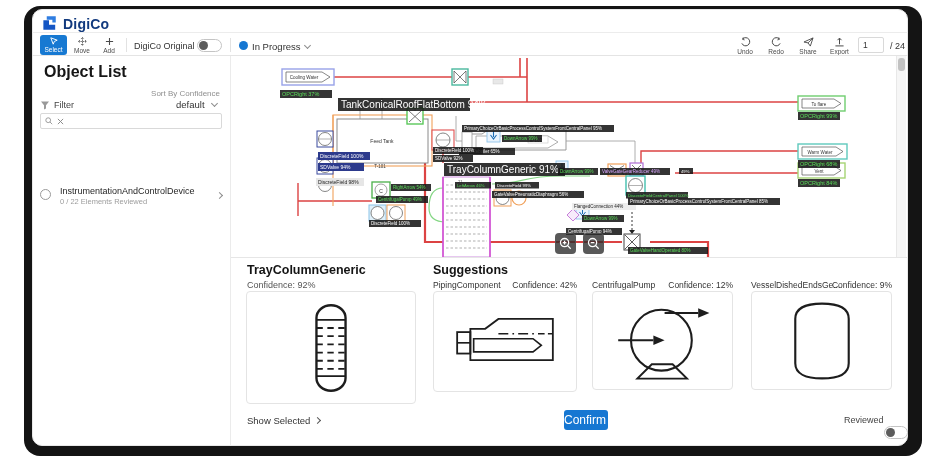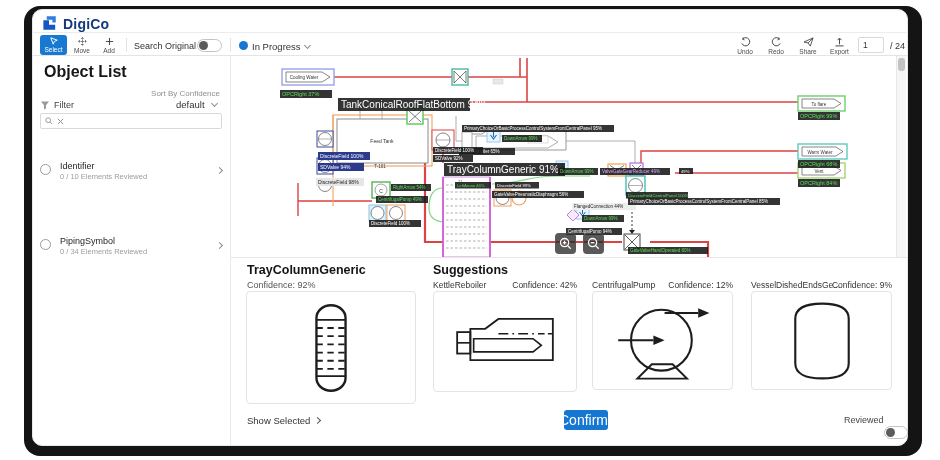--- a/index.html
+++ b/index.html
@@ -28,22 +28,22 @@
   .muted{color:#8f8f8f;}
   .search{border:1px solid #d9d9d9;border-radius:2px;background:#fff;display:flex;align-items:center;padding:0 4px;gap:4px;}
   .search input{border:none;outline:none;flex:1;font-size:8.5px;font-family:"Liberation Sans",sans-serif;color:#333;min-width:0;}
   .radio{border:1.4px solid #9a9a9a;border-radius:50%;background:#fff;}
   .row-label{font-size:9px;color:#262626;}
   .row-sub{font-size:7.5px;color:#9d9d9d;}
   .card{border:1px solid #e4e4e4;border-radius:4px;background:#fff;display:flex;align-items:center;justify-content:center;}
   .sec-title{font-size:12.5px;font-weight:bold;color:#141414;}
   .conf{font-size:9px;color:#555;text-align:right;}
   .sug-name{font-size:8.5px;color:#333;}
-  .btn-confirm{background:#1677d2;color:#fff;border:none;border-radius:3px;font-size:14px;
-               font-family:"Liberation Sans",sans-serif;padding:0;display:flex;align-items:center;justify-content:flex-end;}
+  .btn-confirm{background:#1677d2;color:#fff;border:none;border-radius:3px;font-size:12px;
+               font-family:"Liberation Sans",sans-serif;padding:0;display:flex;align-items:center;justify-content:flex-start;}
   .link{font-size:9.5px;color:#333;display:flex;align-items:center;gap:5px;cursor:pointer;}
   .zoombtn{width:21px;height:21px;border-radius:4px;background:rgba(42,42,42,.78);border:1px solid rgba(90,90,90,.8);
            display:flex;align-items:center;justify-content:center;cursor:pointer;z-index:3;padding:0;}
   .scroll{background:#f6f6f6;border-left:1px solid #e8e8e8;}
   .thumb{background:#c2c2c2;border-radius:3px;}
   svg text{font-family:"Liberation Sans",sans-serif;}
   .ann rect{fill:rgba(24,24,24,.88);}
   .lt-w{fill:#ffffff;} .lt-g{fill:#59de59;} .lt-p{fill:#d9a6ff;} .lt-d{fill:#222;}
   .pipe{stroke:#dc4343;fill:none;}
   .gline{stroke:#9a9a9a;stroke-width:.8;fill:none;}
@@ -75,21 +75,21 @@
       </svg>
     <span>Move</span>
   </button>
   <button class="abs z tbtn" style="left:98px;top:35px;width:22px;height:20px">
     <svg width="9" height="9" viewBox="0 0 10 10">
         <path d="M5,1 V9 M1,5 H9" stroke="#4a4a4a" stroke-width="1.2"></path>
       </svg>
     <span>Add</span>
   </button>
   <div class="abs z vline" style="left:126px;top:38px;height:14px"></div>
-  <div class="abs z" style="left:134px;top:41px;font-size:9px;color:#333">Search Original</div>
+  <div class="abs z" style="left:134px;top:41px;font-size:9px;color:#333">DigiCo Original</div>
   <div class="abs z switch" style="left:197px;top:39px;width:25px;height:13px">
       <div class="knob"></div>
     </div>
   <div class="abs z vline" style="left:230px;top:38px;height:14px"></div>
   <div class="abs z dot" style="left:239px;top:41px;width:9px;height:9px"></div>
   <div class="abs z" style="left:252px;top:41px;font-size:9.5px;color:#333">
     <span>In Progress</span>
   </div>
   <span class="abs z chev down" style="left:305px;top:43px"></span>
 
@@ -137,30 +137,24 @@
   <div class="abs z search" style="left:40px;top:113px;width:182px;height:16px">
     <svg width="8" height="8" viewBox="0 0 10 10">
         <circle cx="4" cy="4" r="3" stroke="#9a9a9a" stroke-width="1.2" fill="none"></circle>
         <path d="M6.3,6.3 L9,9" stroke="#9a9a9a" stroke-width="1.2"></path>
       </svg>
     <svg width="7" height="7" viewBox="0 0 8 8">
         <path d="M1,1 L7,7 M7,1 L1,7" stroke="#8a8a8a" stroke-width="1.1"></path>
       </svg>
   </div>
 
-  <div class="abs z" style="left:36px;top:160px;width:190px;height:24px">
+  <div class="abs z" style="left:36px;top:185px;width:190px;height:24px">
     <div class="abs radio" style="left:4px;top:4px;width:11px;height:11px"></div>
-    <div class="abs row-label" style="left:24px;top:1px">Identifier</div>
-    <div class="abs row-sub" style="left:24px;top:12px">0 / 10 Elements Reviewed</div>
-    <span class="abs chev right" style="left:181px;top:8px"></span>
-  </div>
-  <div class="abs z" style="left:36px;top:235px;width:190px;height:24px">
-    <div class="abs radio" style="left:4px;top:4px;width:11px;height:11px"></div>
-    <div class="abs row-label" style="left:24px;top:1px">PipingSymbol</div>
-    <div class="abs row-sub" style="left:24px;top:12px">0 / 34 Elements Reviewed</div>
+    <div class="abs row-label" style="left:24px;top:1px">InstrumentationAndControlDevice</div>
+    <div class="abs row-sub" style="left:24px;top:12px">0 / 22 Elements Reviewed</div>
     <span class="abs chev right" style="left:181px;top:8px"></span>
   </div>
 
   <svg class="abs z" style="left:230px;top:56px" width="666" height="201" viewBox="0 0 666 201">
 
     <g>
       <path class="pipe" stroke-width="1.6" d="M104,21 H297"></path>
       <path class="pipe" stroke-width="1.6" d="M297,2 V46"></path>
       <path class="pipe" stroke-width="1.6" d="M290,2 V21"></path>
       <path class="pipe" stroke-width="1.6" d="M240,46 H568"></path>
@@ -445,21 +439,21 @@
       <path d="M14,22 a16,14 0 0 1 32,0 V88 a16,14 0 0 1 -32,0 Z" fill="none" stroke="#1d1d1d" stroke-width="2.6"></path>
       <path d="M14,24 H46 M14,86 H46" stroke="#1d1d1d" stroke-width="2"></path>
       <g stroke="#1d1d1d" stroke-width="2" stroke-dasharray="7,5">
         <path d="M14,33 H46 M14,42 H46 M14,51 H46 M14,60 H46 M14,69 H46 M14,78 H46"></path>
       </g>
     </svg>
   </div>
 
   <div class="abs z sec-title" style="left:433px;top:263px">Suggestions</div>
 
-  <div class="abs z sug-name" style="left:433px;top:280px">KettleReboiler</div>
+  <div class="abs z sug-name" style="left:433px;top:280px">PipingComponent</div>
   <div class="abs z sug-name" style="left:477px;top:280px;width:100px;text-align:right">Confidence: 42%</div>
   <div class="abs z card" style="left:433px;top:291px;width:144px;height:101px">
     <svg width="118" height="66" viewBox="0 0 140 80">
       <path d="M28,24 H46 L62,12 H128 V62 H28 Z" fill="none" stroke="#1d1d1d" stroke-width="2.2"></path>
       <path d="M62,30 H118 M122,30 H128" stroke="#1d1d1d" stroke-width="2" stroke-dasharray="12,5,2,5"></path>
       <path d="M32,36 H104 L114,44 L104,52 H32 Z" fill="none" stroke="#1d1d1d" stroke-width="2"></path>
       <rect x="12" y="28" width="16" height="26" fill="none" stroke="#1d1d1d" stroke-width="2.2"></rect>
       <path d="M12,41 H28" stroke="#1d1d1d" stroke-width="2"></path>
     </svg>
   </div>

